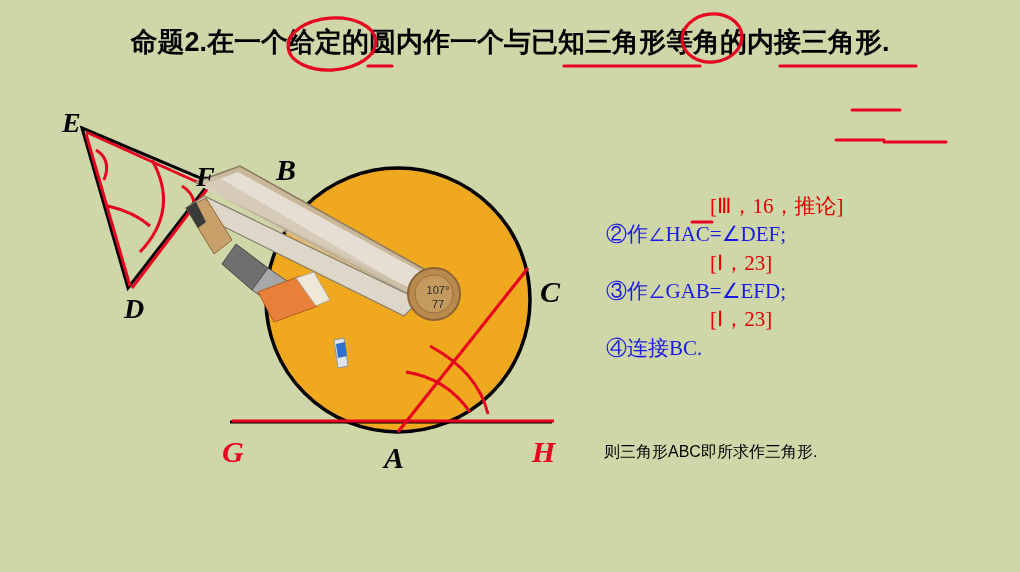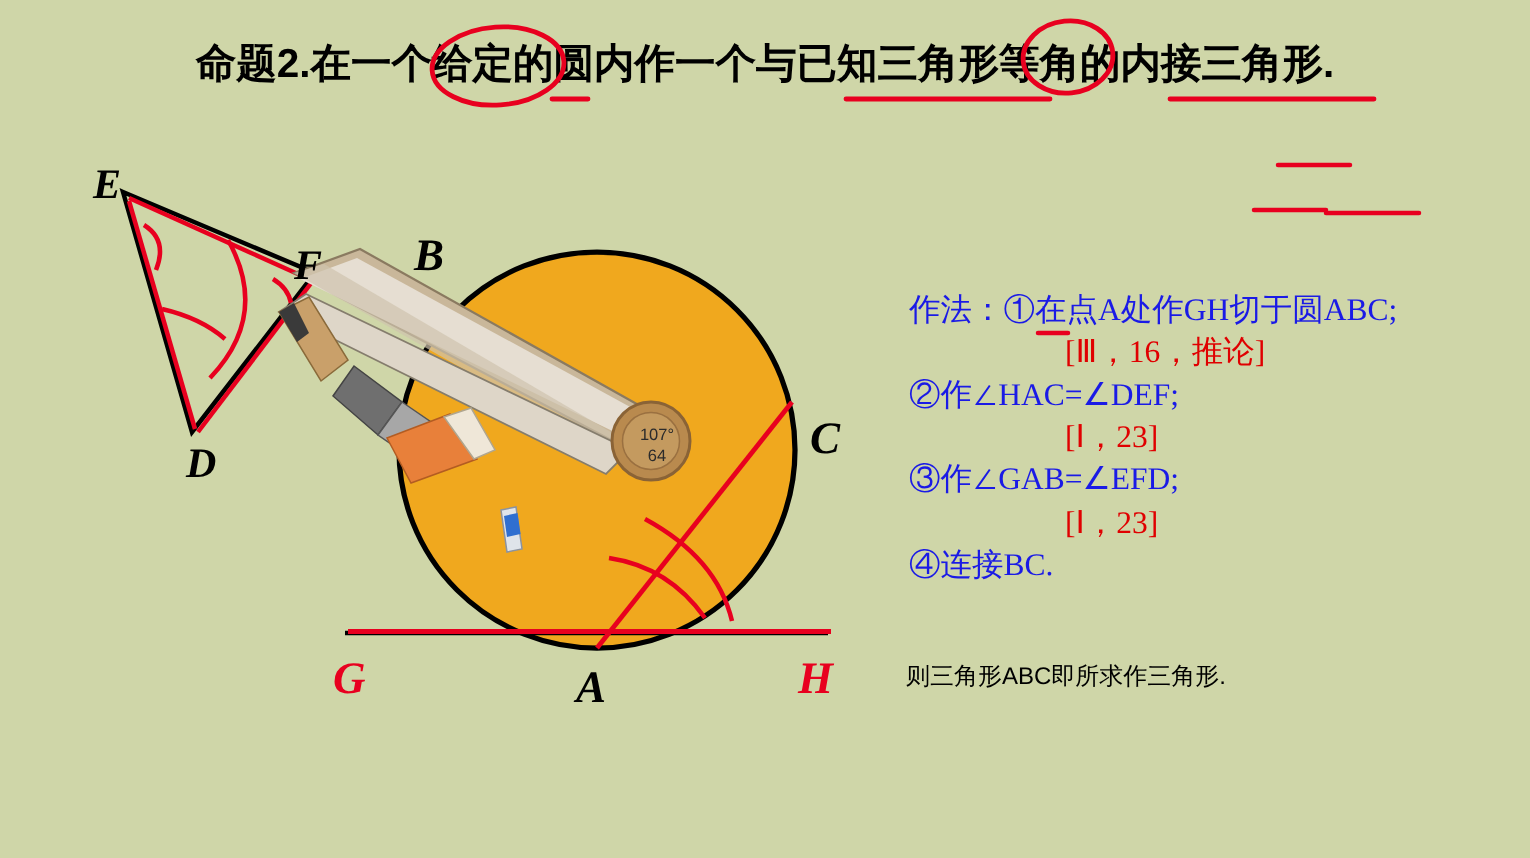--- a/index.html
+++ b/index.html
@@ -151,36 +151,33 @@
     <text class="glabel" x="196" y="186" font-size="28" fill="#000">F</text>
     <text class="glabel" x="124" y="318" font-size="28" fill="#000">D</text>
     <text class="glabel" x="276" y="180" font-size="30" fill="#000">B</text>
     <text class="glabel" x="540" y="302" font-size="30" fill="#000">C</text>
     <text class="glabel" x="384" y="468" font-size="30" fill="#000">A</text>
     <text class="glabel" x="222" y="462" font-size="30" fill="#e8001f">G</text>
     <text class="glabel" x="532" y="462" font-size="30" fill="#e8001f">H</text>
   </svg>
 
   <div class="abs" style="left:420px; top:284px; width:36px; text-align:center; font-size:11px; font-family:'Liberation Sans', sans-serif; color:#2b2b2b;">107°</div>
-  <div class="abs" style="left:420px; top:298px; width:36px; text-align:center; font-size:11px; font-family:'Liberation Sans', sans-serif; color:#2b2b2b;">64</div>
+  <div class="abs" style="left:420px; top:298px; width:36px; text-align:center; font-size:11px; font-family:'Liberation Sans', sans-serif; color:#2b2b2b;">77</div>
 
 
   <svg class="abs" style="left:0;top:0;" width="1020" height="572">
     <g stroke="#e8001f" stroke-width="3" fill="none" stroke-linecap="round">
       <path d="M852 110 L900 110"></path>
       <path d="M836 140 L884 140"></path>
       <path d="M884 142 L946 142"></path>
       <path d="M692 222 L712 222"></path>
     </g>
   </svg>
 
   <div class="abs rtext" id="method">
-    <div class="row">
-      <span>作法：</span><span>①在点A处作GH切于圆ABC;</span>
-    </div>
     <div class="row refline red">[Ⅲ，16，推论]</div>
     <div class="row ind">②作∠HAC=∠DEF;</div>
     <div class="row refline red">[Ⅰ，23]</div>
     <div class="row ind">③作∠GAB=∠EFD;</div>
     <div class="row refline red">[Ⅰ，23]</div>
     <div class="row ind">④连接BC.</div>
   </div>
 
   <div class="abs" id="conclusion">则三角形ABC即所求作三角形.</div>
 

